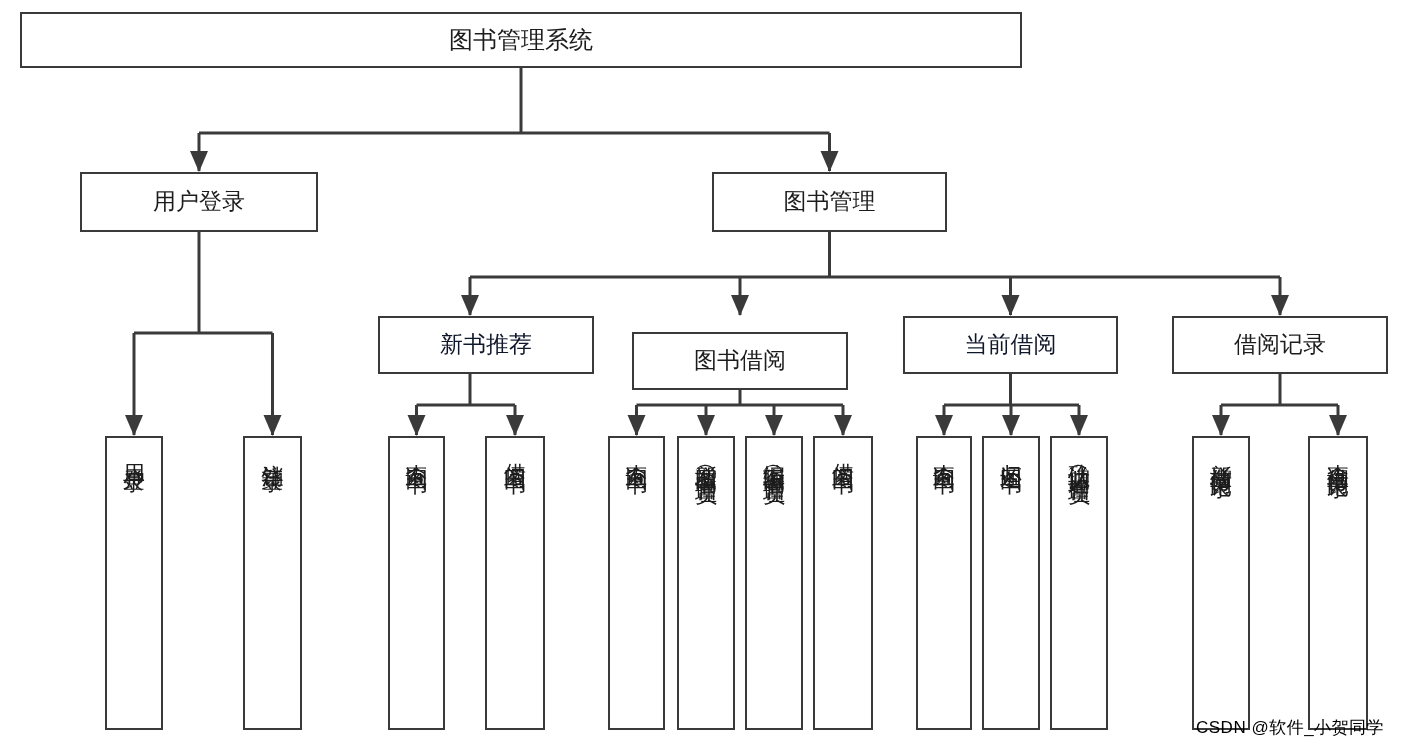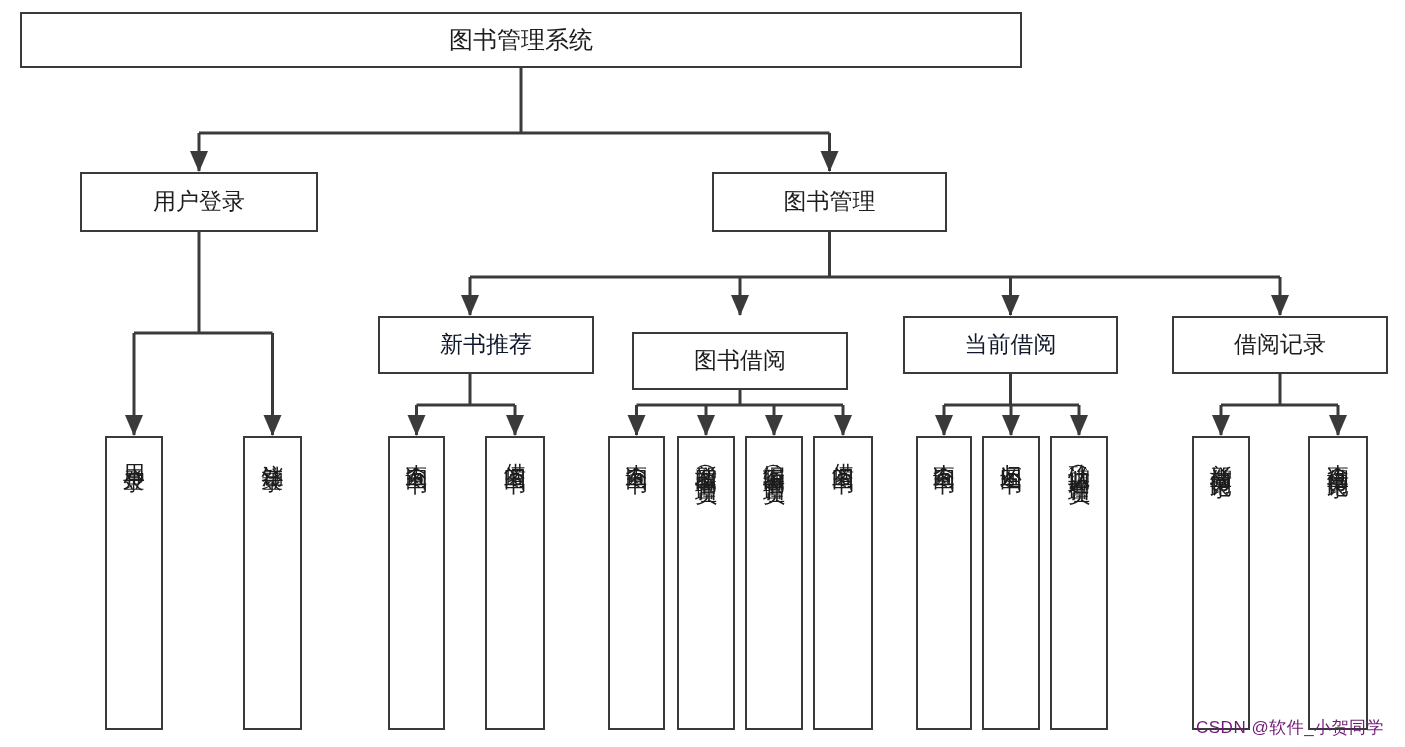--- a/index.html
+++ b/index.html
@@ -186,14 +186,14 @@
   <div class="node v" style="left: 1050px; top: 436px; width: 58px; height: 294px; border-color: rgb(58, 58, 58); color: rgb(28, 28, 28);">
     <span class="label">确认归还（管理员）</span>
   </div>
   <div class="node v" style="left: 1192px; top: 436px; width: 58px; height: 294px; border-color: rgb(58, 58, 58); color: rgb(28, 28, 28);">
     <span class="label">新增借阅记录</span>
   </div>
   <div class="node v" style="left: 1308px; top: 436px; width: 60px; height: 294px; border-color: rgb(58, 58, 58); color: rgb(28, 28, 28);">
     <span class="label">查询借阅记录</span>
   </div>
 
-  <div class="watermark" style="left: 1196px; top: 716px; color: #701a75;">CSDN @软件_小贺同学</div>
+  <div class="watermark" style="left: 1196px; top: 716px; color: #000000;">CSDN @软件_小贺同学</div>
 </div>
 
 </body></html>

